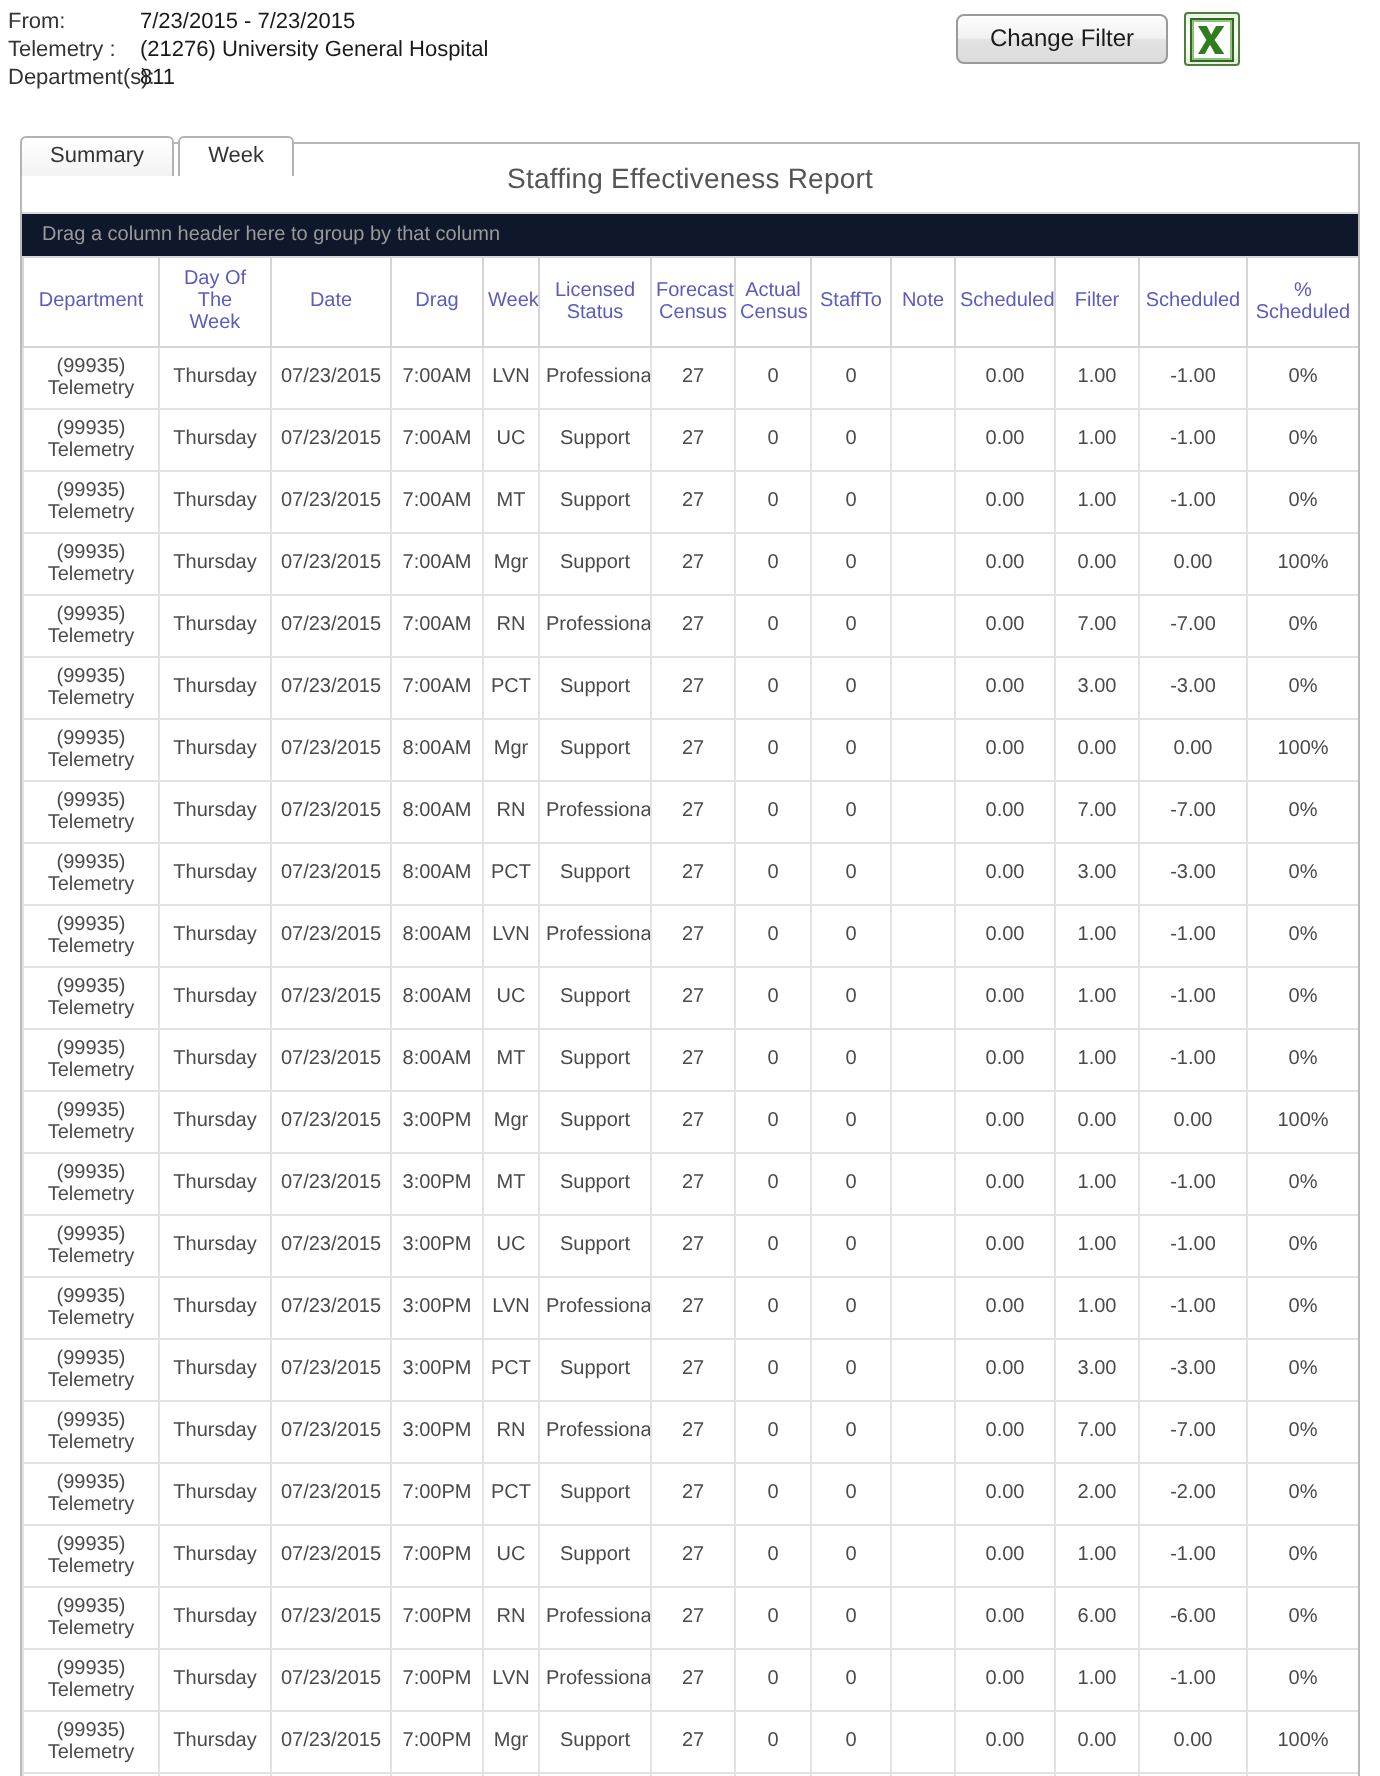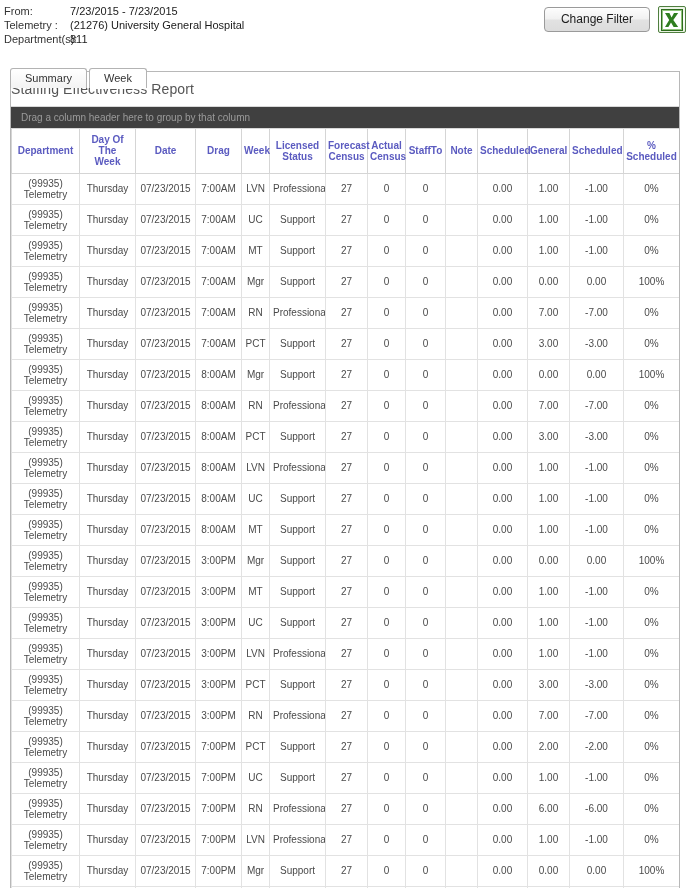--- a/index.html
+++ b/index.html
@@ -6,21 +6,21 @@
   * { box-sizing: border-box; }
   html, body {
     margin: 0; padding: 0;
     width: 690px; height: 888px;
     background: #ffffff;
     font-family: "Liberation Sans", sans-serif;
     overflow: hidden;
   }
   #page {
     position: relative;
-    width: 690px; height: 888px;
+    width: 624px; height: 888px;
     background: #ffffff;
   }
 
   
   .meta {
     position: absolute;
     left: 4px; top: 4px;
     font-size: 11px;
     color: #2b2b2b;
     line-height: 14px;
@@ -97,45 +97,45 @@
   
   .panel {
     position: absolute;
     left: 10px; top: 71px;
     width: 670px;
     border: 1px solid #b8b8b8;
     background: #ffffff;
     overflow: hidden;
   }
   .report-title {
-    text-align: left;
+    text-align: center;
     font-size: 14px;
     color: #555555;
     padding: 9px 0 9px 0;
     border-bottom: 1px solid #d8d8d8;
     background: #ffffff;
     letter-spacing: 0.1px;
   }
   .group-bar {
     font-size: 10px;
     color: #9a9a9a;
     padding: 5px 0 5px 10px;
     border-bottom: 1px solid #d8d8d8;
-    background: #404040;
+    background: #0f172a;
   }
 
   
   table.grid {
     width: 100%;
     border-collapse: collapse;
     table-layout: fixed;
     font-size: 10px;
   }
   table.grid th {
-    font-weight: bold;
+    font-weight: normal;
     font-size: 10px;
     color: #5b5bc0;
     text-align: center;
     vertical-align: middle;
     padding: 5px 2px;
     border: 1px solid #d5d5d5;
     border-top: none;
     background: #ffffff;
     line-height: 11px;
     height: 44px;
@@ -242,21 +242,21 @@
             <th>Day Of<br>The<br>Week</th>
             <th>Date</th>
             <th>Drag</th>
             <th>Week</th>
             <th>Licensed<br>Status</th>
             <th>Forecast<br>Census</th>
             <th>Actual<br>Census</th>
             <th>StaffTo</th>
             <th>Note</th>
             <th>Scheduled</th>
-            <th>General</th>
+            <th>Filter</th>
             <th>Scheduled</th>
             <th>%<br>Scheduled</th>
           </tr>
       </thead>
       <tbody id="grid-body">
           <tr>
             <td class="dept">(99935)<br>Telemetry</td>
             <td>Thursday</td>
             <td>07/23/2015</td>
             <td>7:00AM</td>

